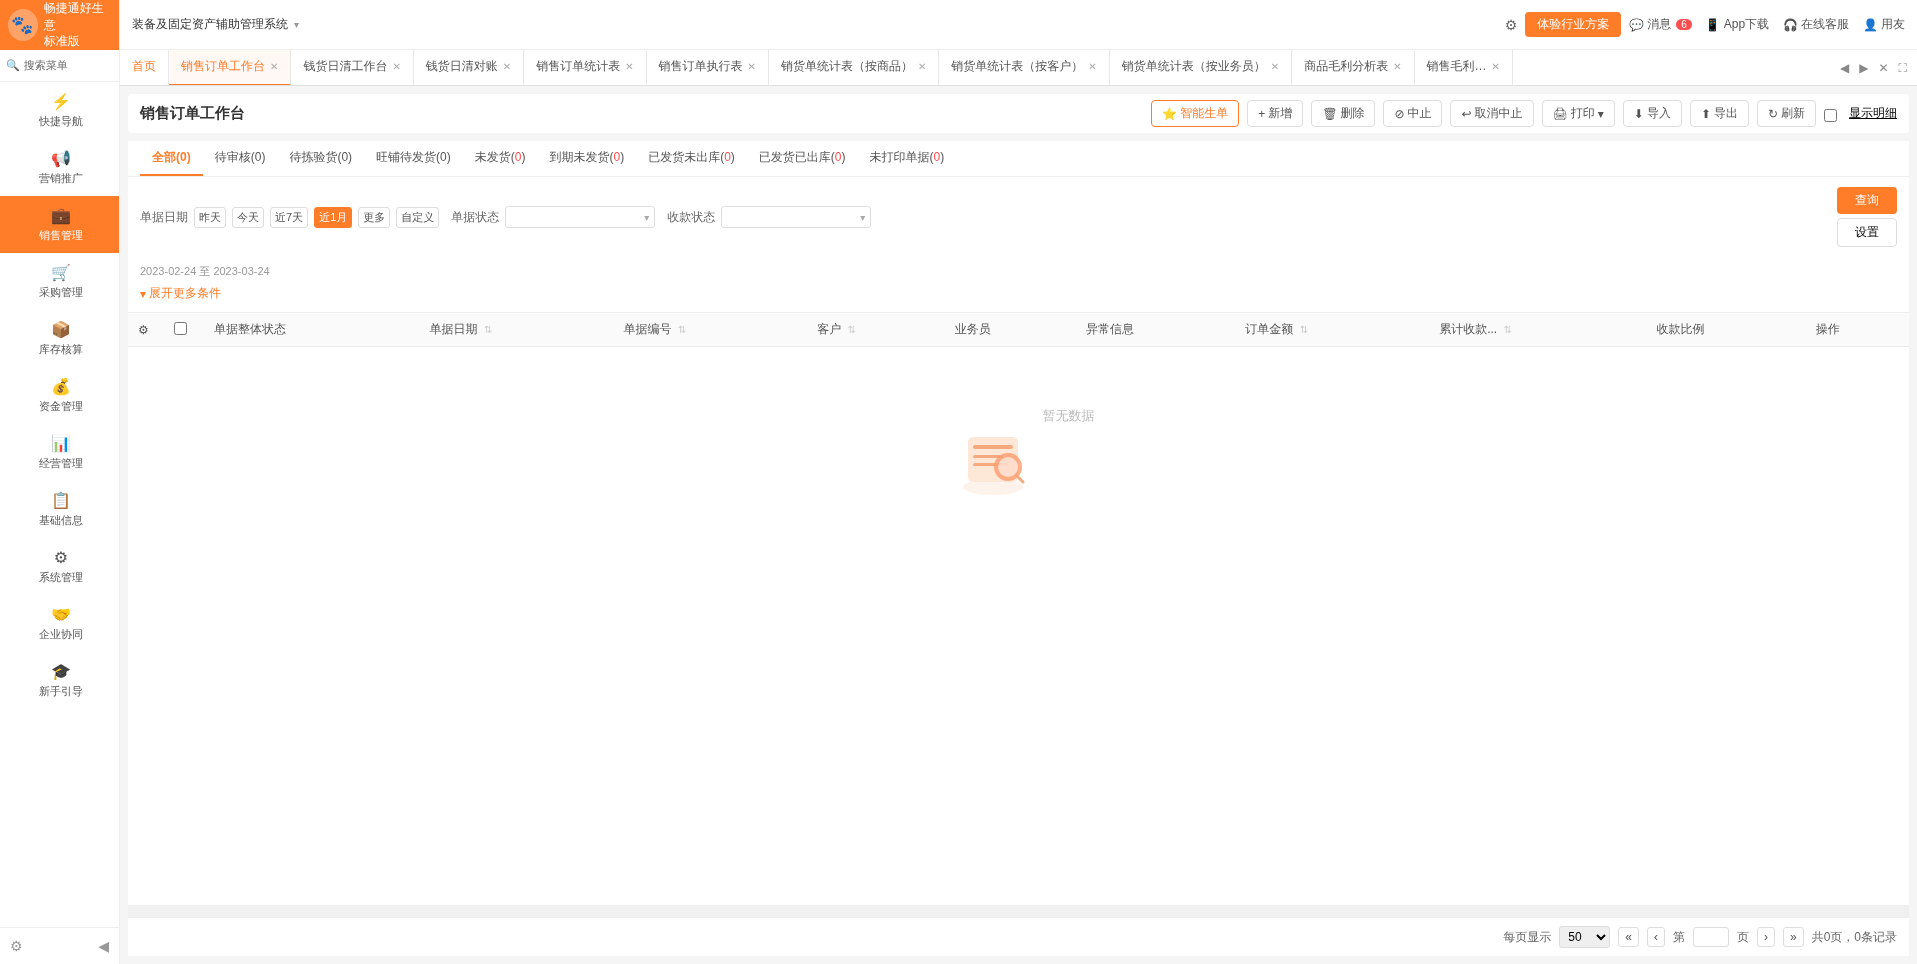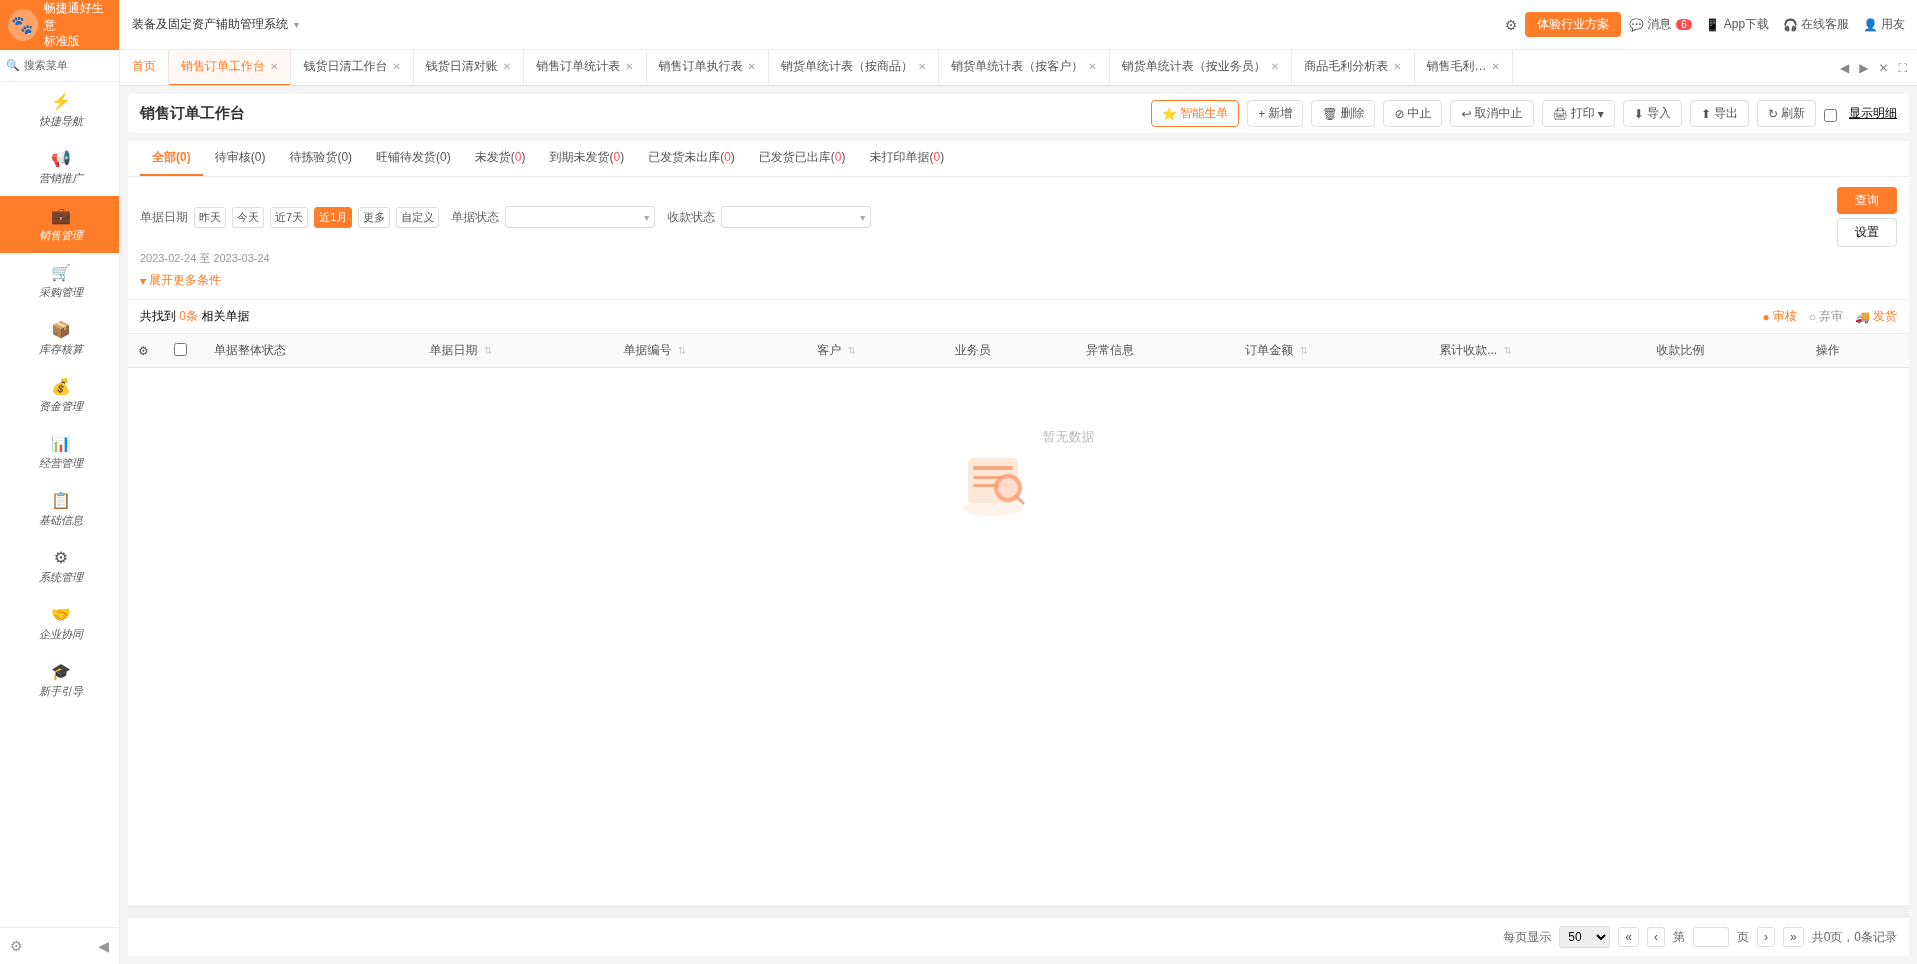--- a/index.html
+++ b/index.html
@@ -9,21 +9,21 @@
     .sidebar { width: 120px; background: #fff; display: flex; flex-direction: column; border-right: 1px solid #eee; flex-shrink: 0; }
     .sidebar-logo { background: #ff7c28; color: #fff; padding: 10px 8px; display: flex; align-items: center; gap: 6px; height: 50px; }
     .sidebar-logo .logo-icon { width: 32px; height: 32px; background: rgba(255,255,255,0.3); border-radius: 50%; display: flex; align-items: center; justify-content: center; font-size: 18px; font-weight: bold; }
     .sidebar-logo .logo-text { font-size: 11px; line-height: 1.4; color: #fff; }
     .sidebar-search { padding: 8px 6px; border-bottom: 1px solid #eee; display: flex; align-items: center; gap: 4px; cursor: pointer; color: #666; }
     .sidebar-search span { font-size: 11px; }
     .sidebar-nav { display: flex; flex-direction: column; flex: 1; overflow-y: auto; }
     .sidebar-item { display: flex; flex-direction: column; align-items: center; padding: 10px 4px; cursor: pointer; color: #555; border-left: 3px solid transparent; transition: all 0.2s; }
     .sidebar-item.active { background: #ff7c28; color: #fff; border-left-color: #ff7c28; }
     .sidebar-item .item-icon { font-size: 16px; margin-bottom: 3px; }
-    .sidebar-item .item-label { font-size: 11px; text-align: center; font-style: italic; }
+    .sidebar-item .item-label { font-size: 11px; text-align: center; }
     .sidebar-bottom { padding: 10px; display: flex; justify-content: space-between; border-top: 1px solid #eee; }
     .sidebar-bottom-btn { cursor: pointer; color: #999; font-size: 14px; }
 
     
     .main { flex: 1; display: flex; flex-direction: column; overflow: hidden; }
 
     
     .topbar { height: 50px; background: #fff; border-bottom: 1px solid #eee; display: flex; align-items: center; padding: 4px 12px; gap: 8px; }
     .topbar-title { flex: 1; font-size: 13px; color: #333; display: flex; align-items: center; gap: 6px; }
     .topbar-dropdown { cursor: pointer; color: #999; font-size: 10px; }
@@ -361,53 +361,32 @@
             <select class="filter-select">
               <option value=""></option>
             </select>
           </div>
         </div>
         <div class="filter-right">
           <button class="btn-query">查询</button>
           <button class="btn-set">设置</button>
         </div>
       </div>
-      <div style="margin-top:4px;">
+      <div style="margin-top:17px;">
         <span class="filter-date-range">2023-02-24 至 2023-03-24</span>
       </div>
       <div style="margin-top:6px;text-align:center;">
         <span class="expand-more">
           <span>▾</span>
           <span>展开更多条件</span>
         </span>
       </div>
     </div>
 
     <div class="table-area">
-      <div class="table-summary">
-        <span>
-          <span>共找到</span>
-          <span class="orange-text">0条</span>
-          <span>相关单据</span>
-        </span>
-        <div class="summary-right">
-          <span class="action-btn-small">
-            <span>●</span>
-            <span>审核</span>
-          </span>
-          <span class="action-btn-small gray">
-            <span>○</span>
-            <span>弃审</span>
-          </span>
-          <span class="action-btn-small">
-            <span>🚚</span>
-            <span>发货</span>
-          </span>
-        </div>
-      </div>
       <div class="table-scroll">
         <table class="data-table">
           <thead>
             <tr>
               <th class="col-setting">
                 <span>⚙</span>
               </th>
               <th class="col-check">
                 <input type="checkbox" style="">
               </th>

